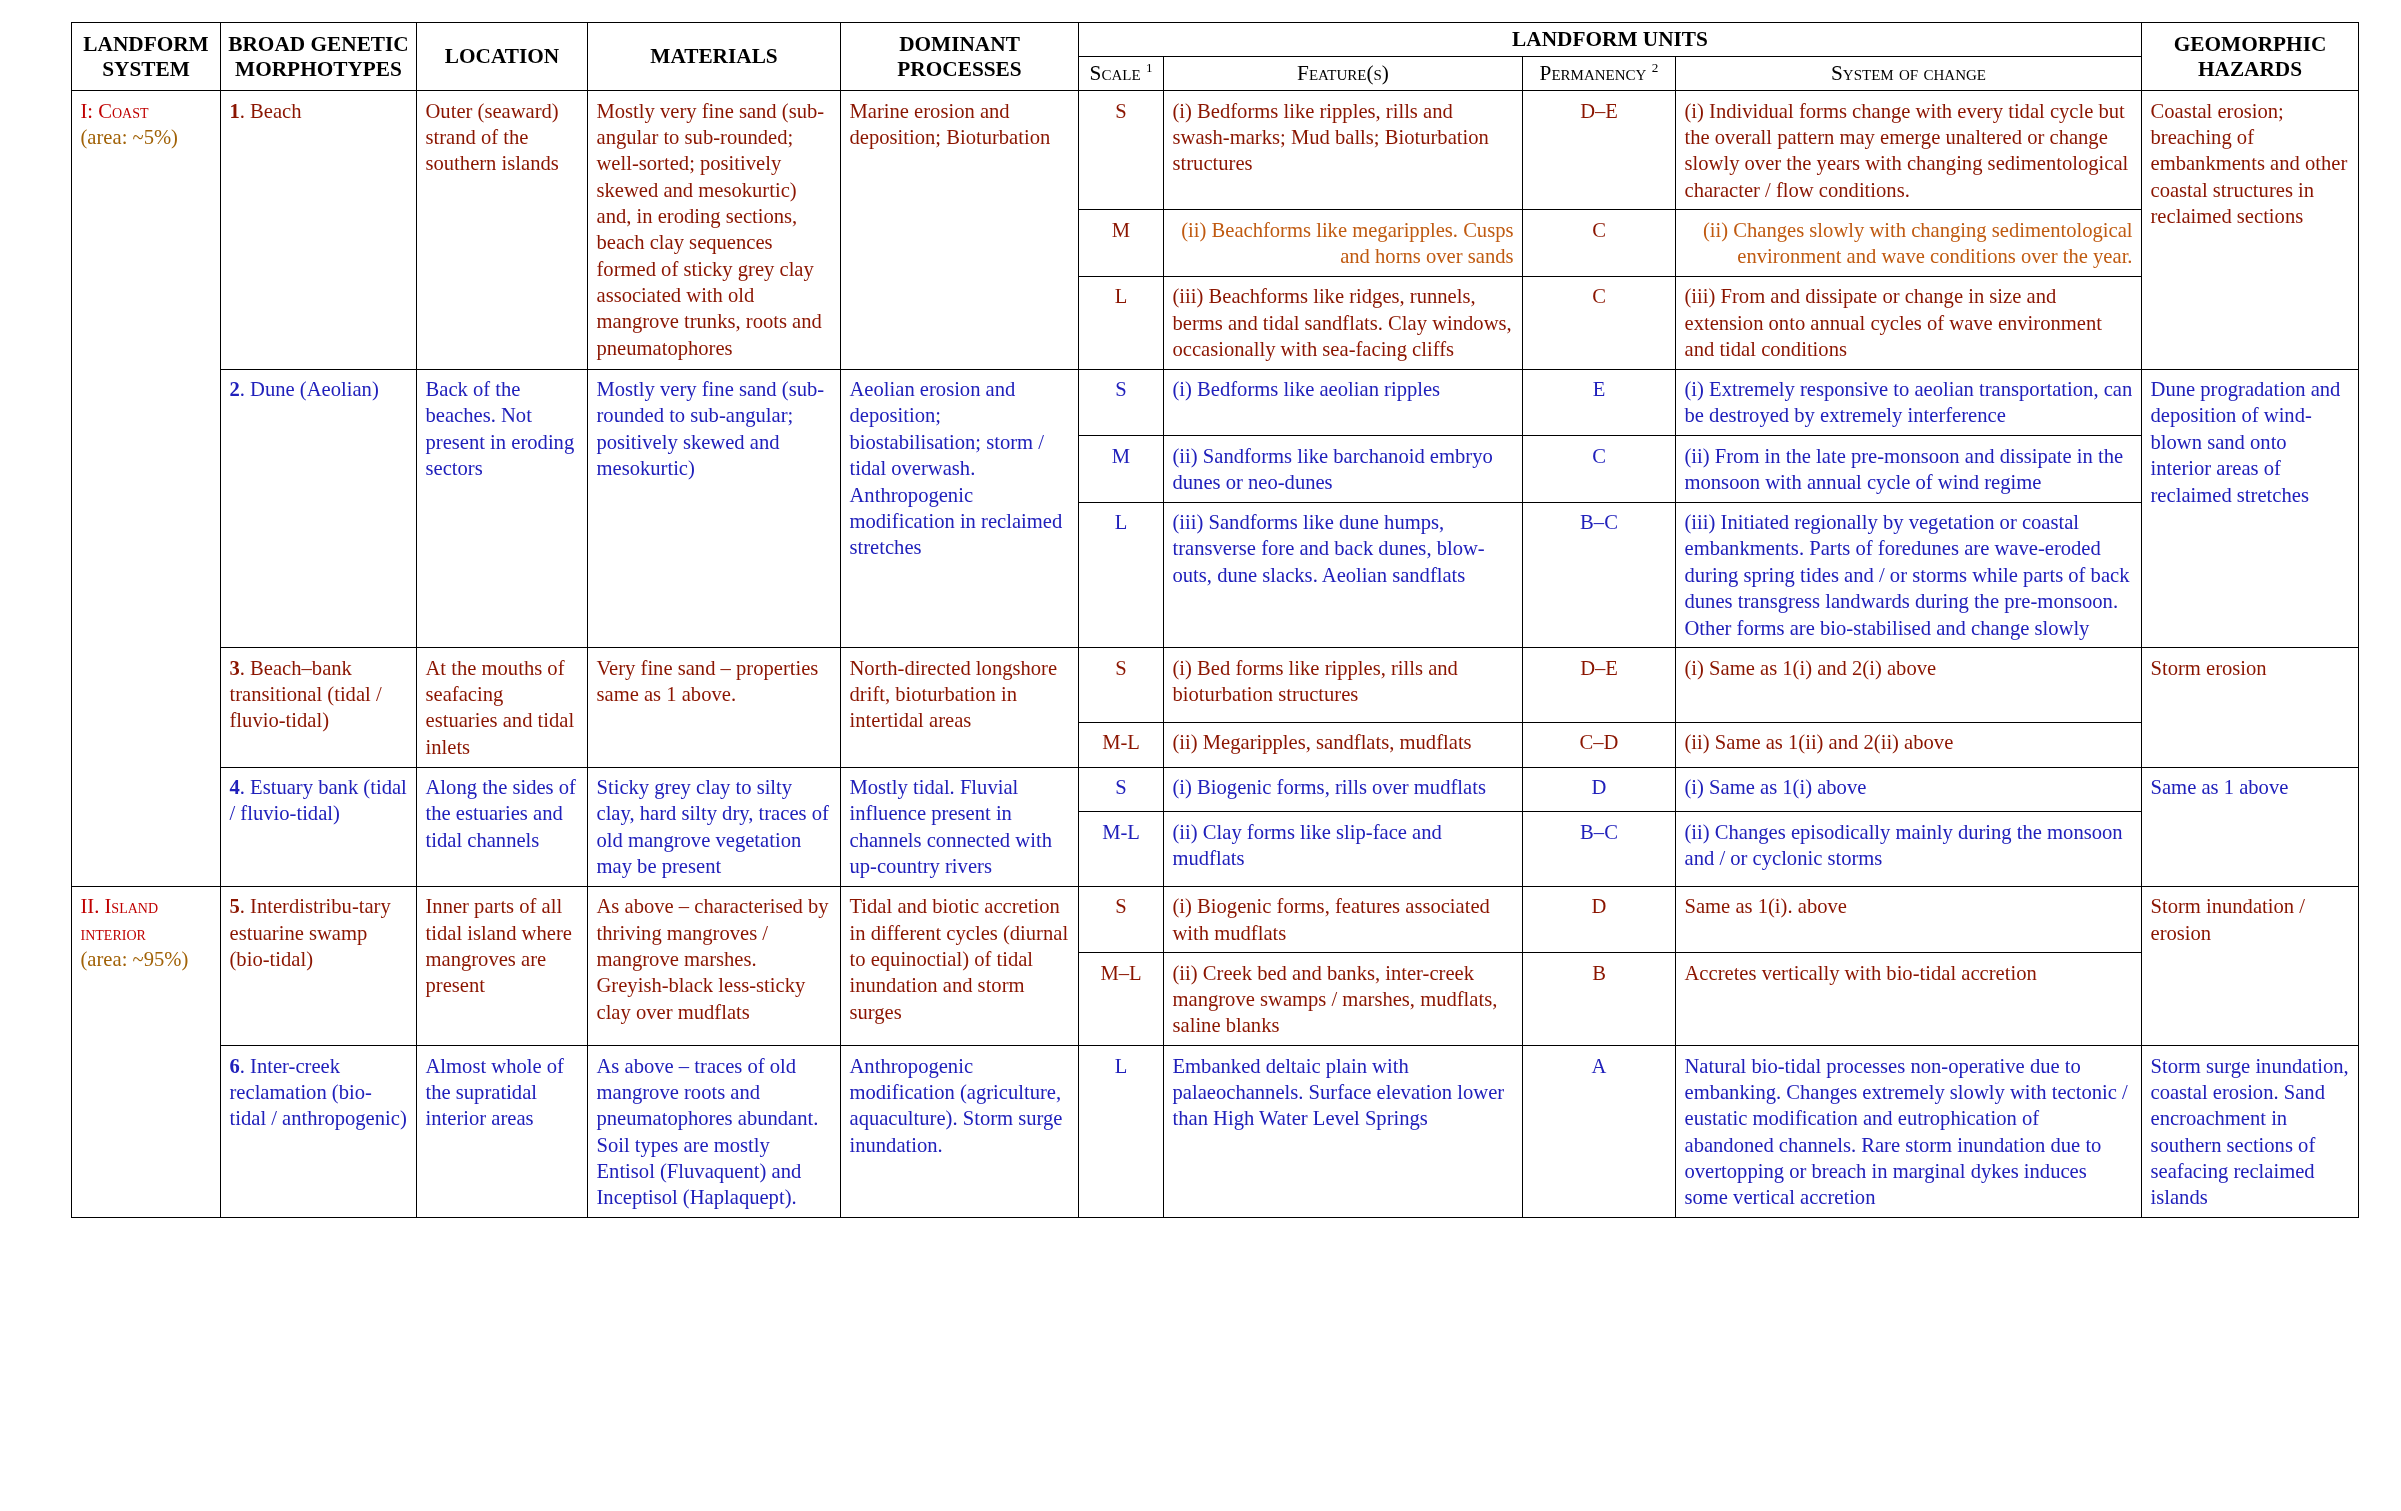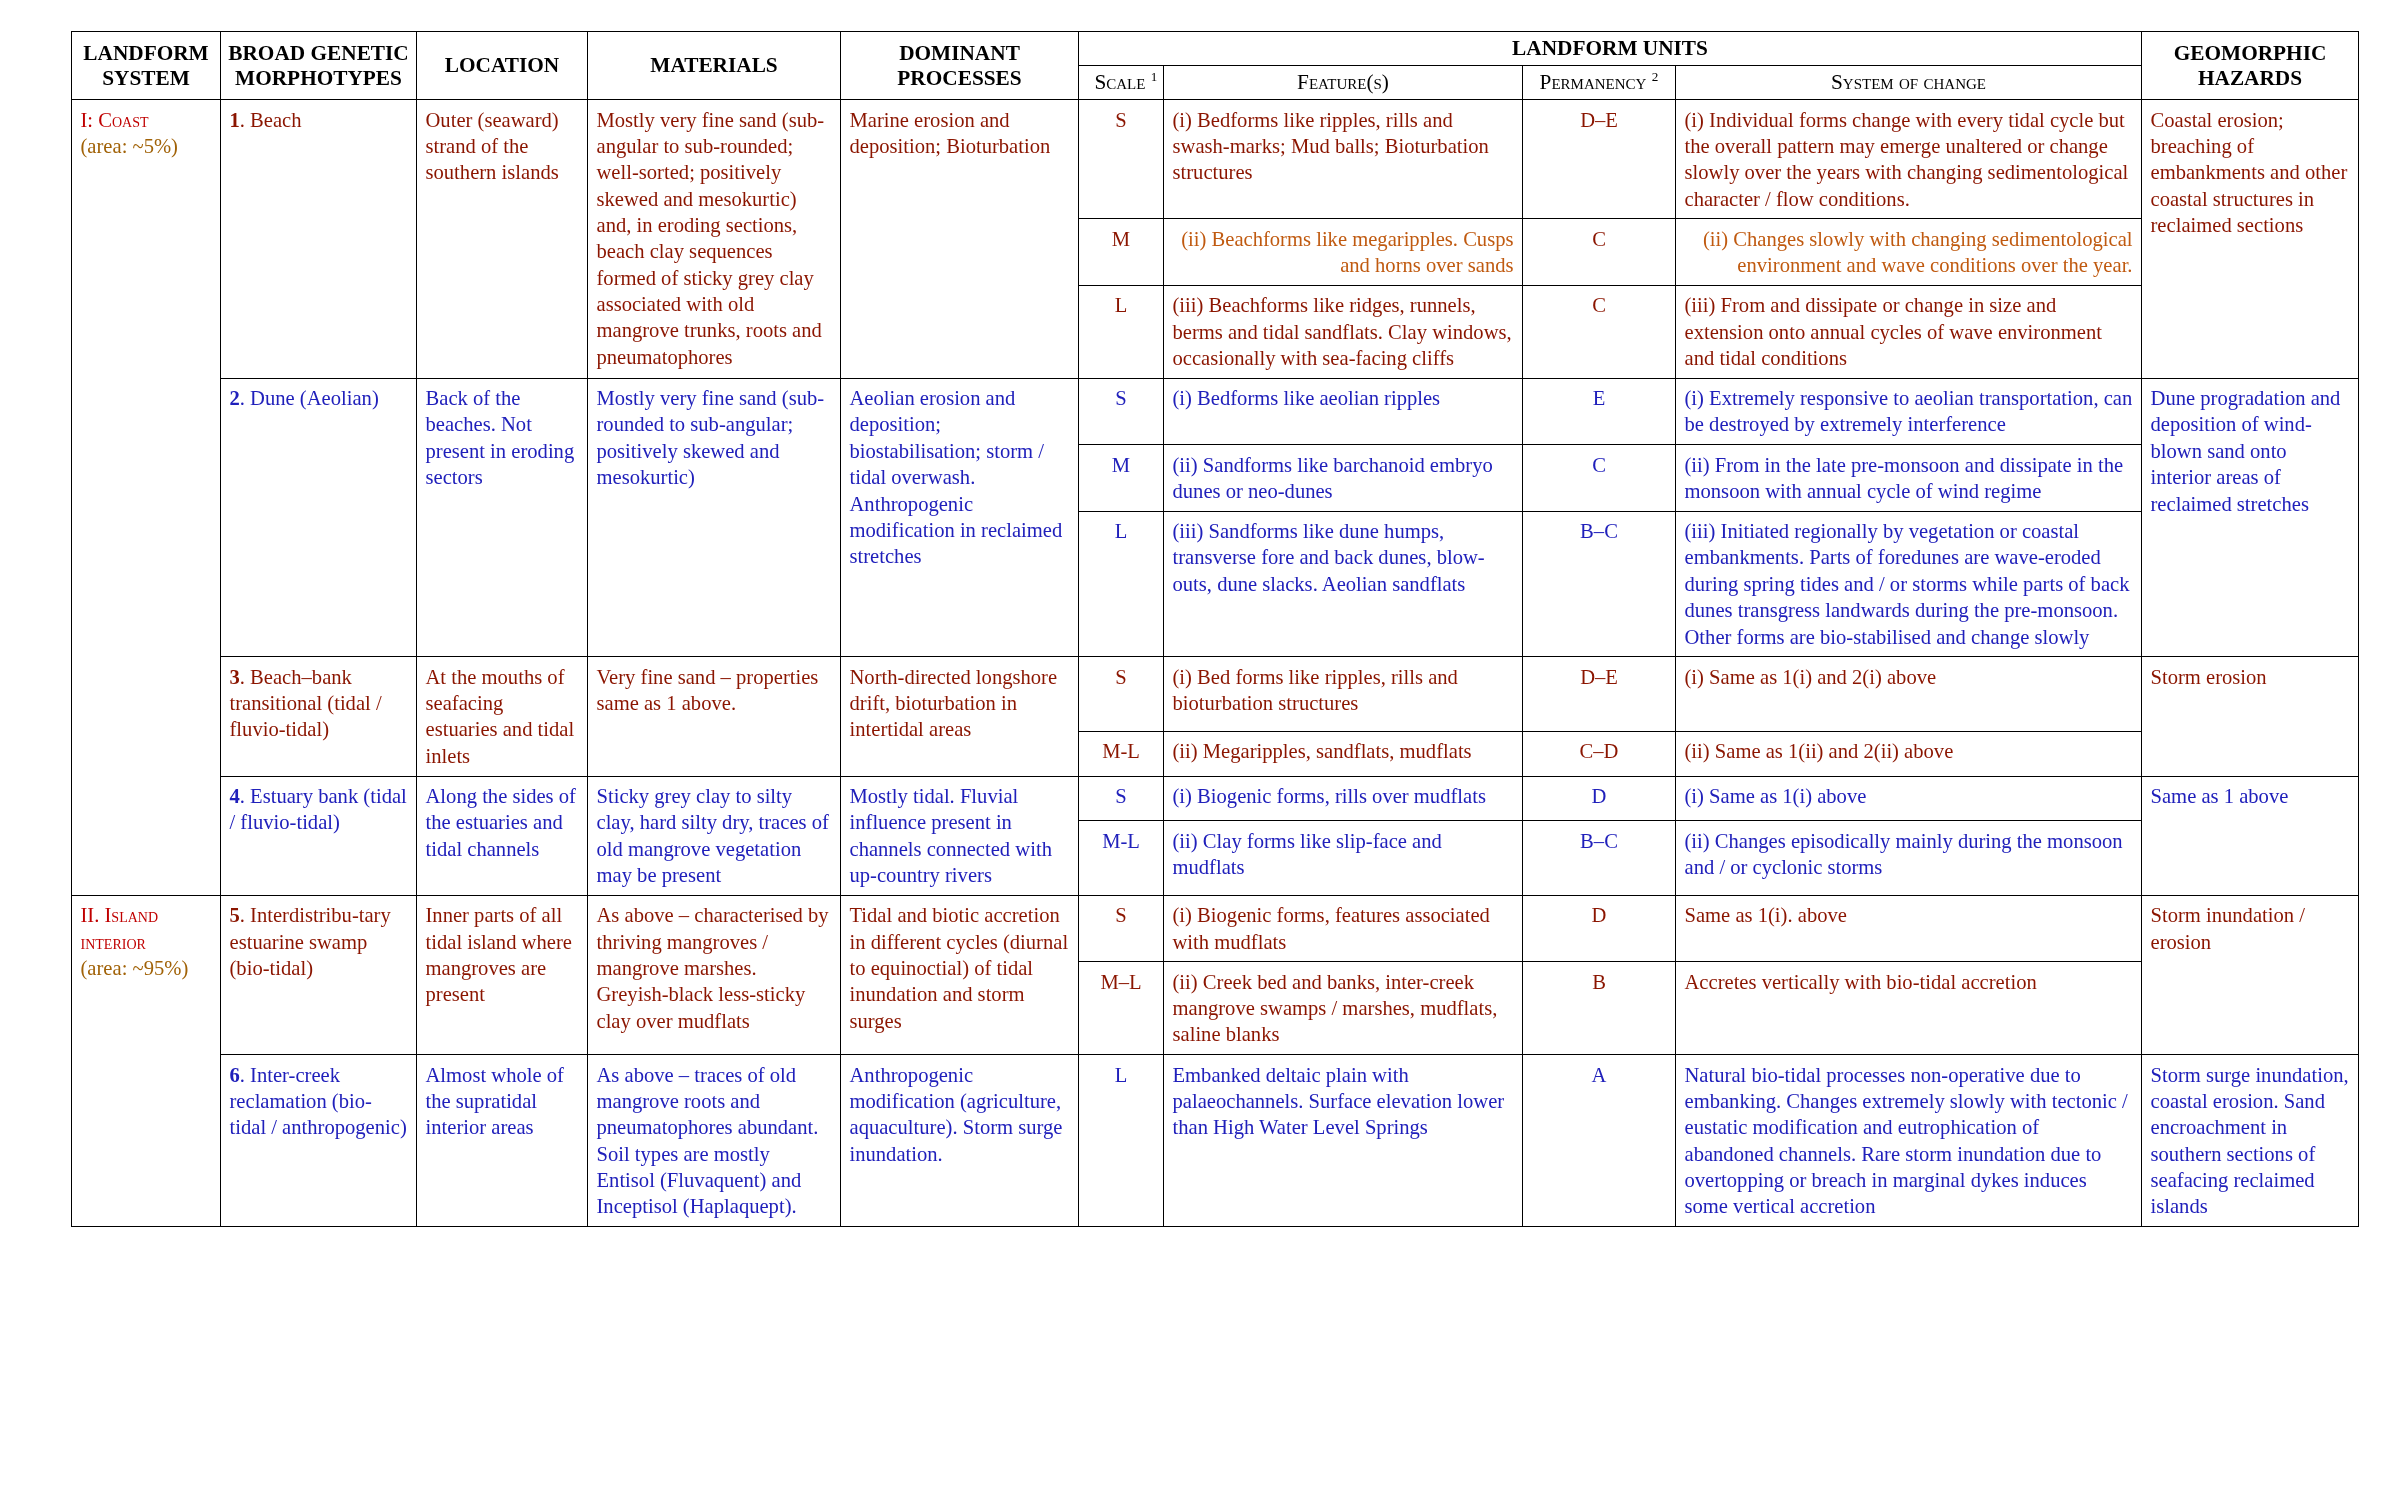--- a/index.html
+++ b/index.html
@@ -4,21 +4,21 @@
 <style>
   * { box-sizing: border-box; }
   html, body {
     margin: 0; padding: 0;
     width: 2401px; height: 1511px;
     background: #ffffff;
     overflow: hidden;
     font-family: "Liberation Serif", serif;
     color: #000;
   }
-  .page { padding: 31px 36px 0 71px; border-radius: 23px; }
+  .page { padding: 22px 36px 0 71px; border-radius: 23px; }
   table {
     border-collapse: collapse;
     table-layout: fixed;
     width: 2288px;
   }
   th, td {
     border: 1.4px solid #000;
     vertical-align: top;
     padding: 6.4px 8.5px;
     font-size: 20.6px;
@@ -72,21 +72,21 @@
     <tr>
       <th rowspan="2">LANDFORM SYSTEM</th>
       <th rowspan="2">BROAD GENETIC MORPHOTYPES</th>
       <th rowspan="2">LOCATION</th>
       <th rowspan="2">MATERIALS</th>
       <th rowspan="2">DOMINANT PROCESSES</th>
       <th colspan="4">LANDFORM UNITS</th>
       <th rowspan="2">GEOMORPHIC HAZARDS</th>
     </tr>
     <tr>
-      <th class="sub" style="text-align:right"><span>Scale</span> <sup>1</sup></th>
+      <th class="sub" style="text-align:center"><span>Scale</span> <sup>1</sup></th>
       <th class="sub">Feature(s)</th>
       <th class="sub"><span>Permanency</span> <sup>2</sup></th>
       <th class="sub">System of change</th>
     </tr>
   </thead>
   <tbody>
 
     <tr>
       <td rowspan="10">
         <div class="grp-label">I: Coast</div>

